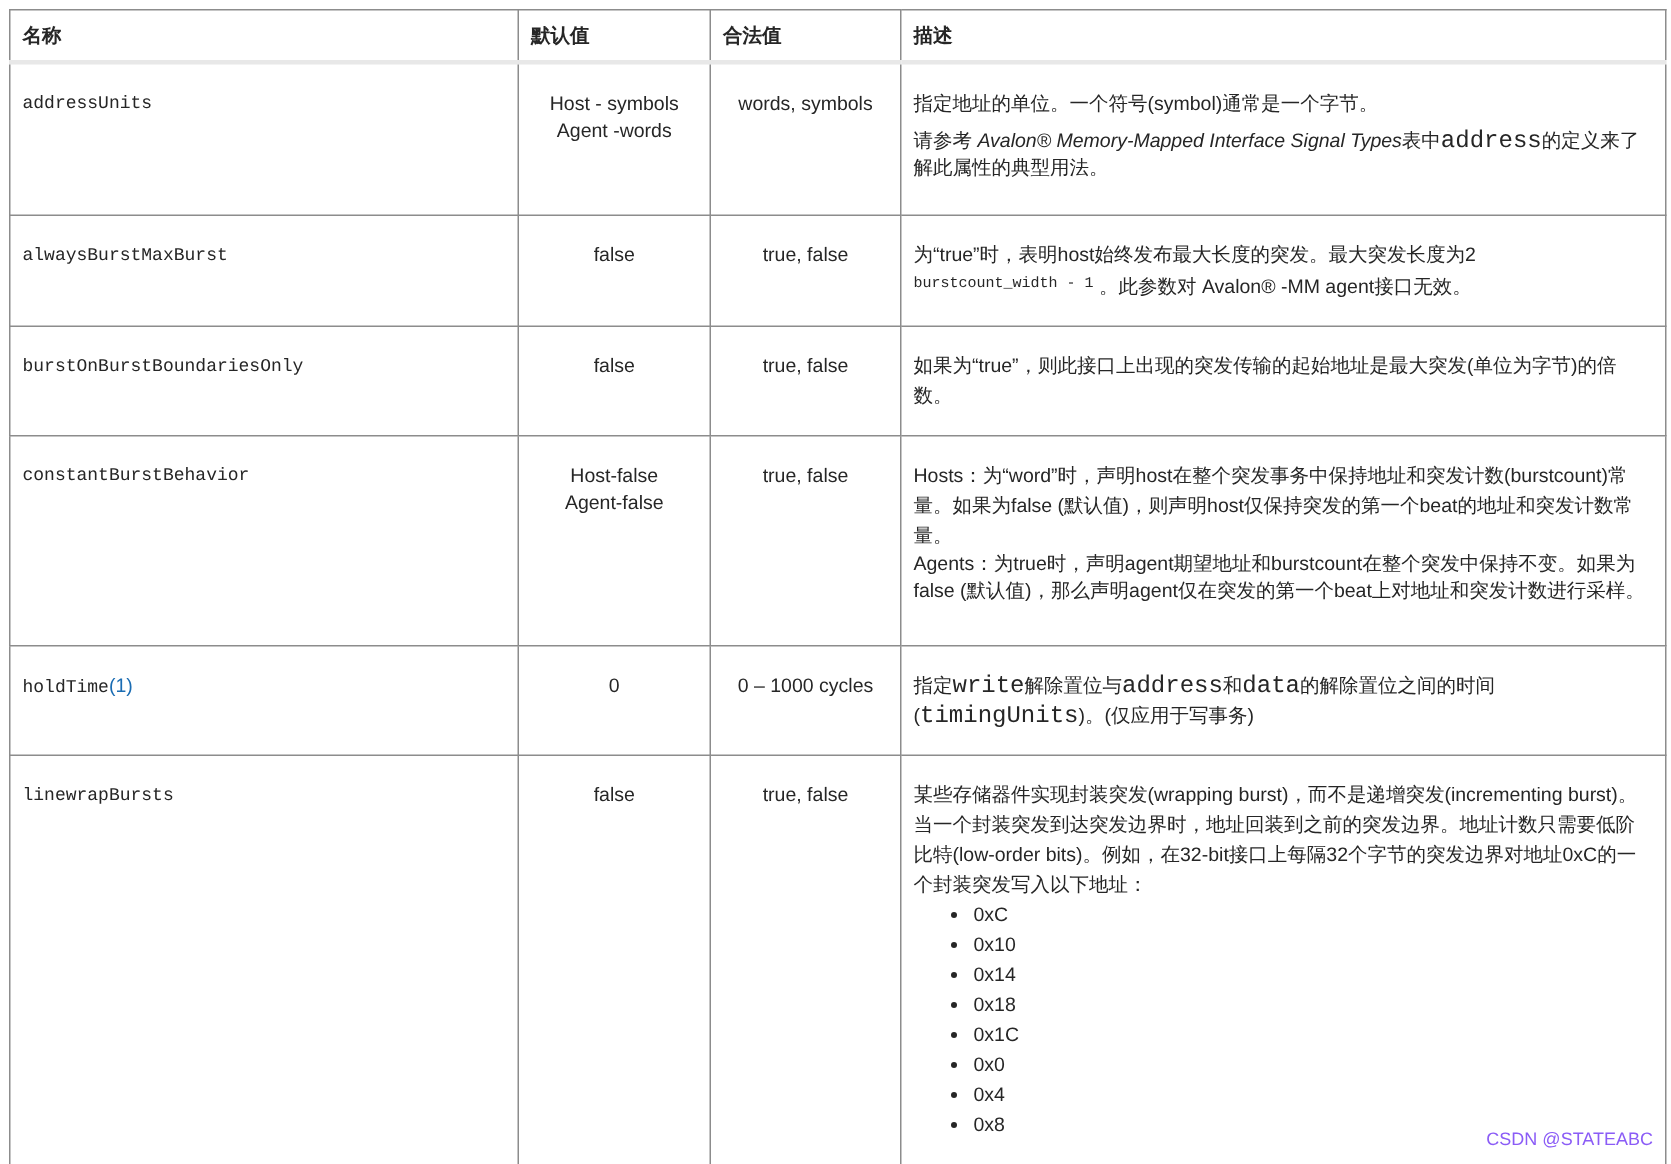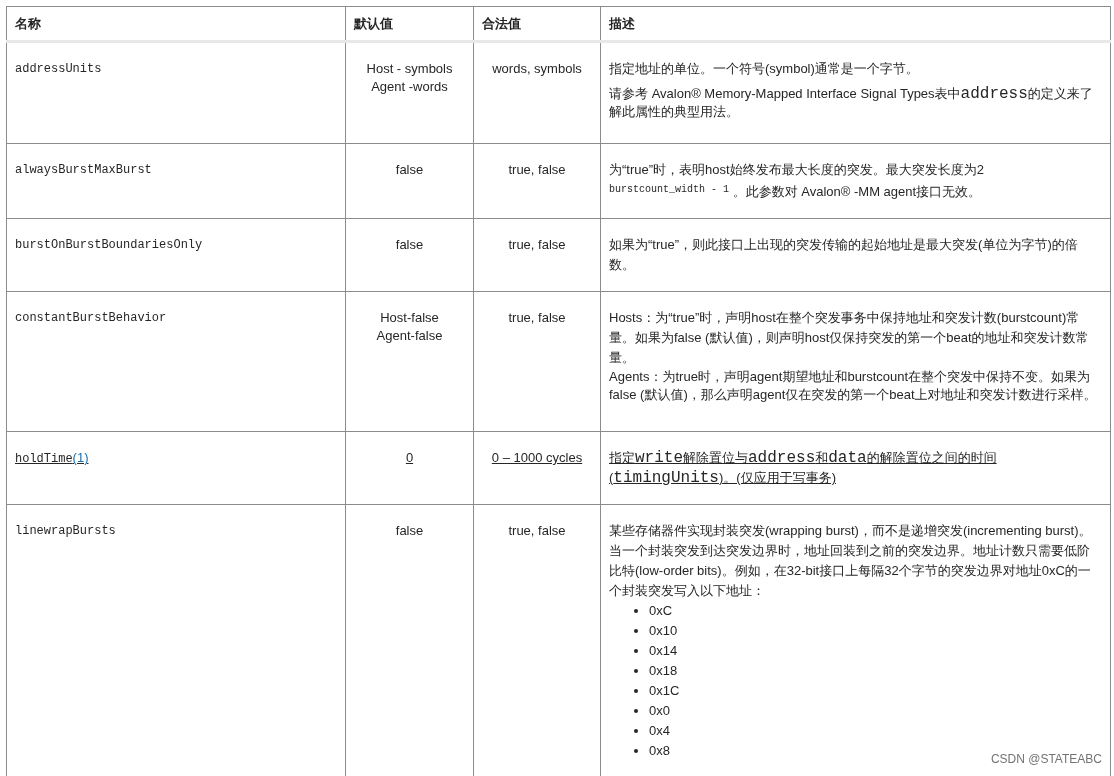--- a/index.html
+++ b/index.html
@@ -11,28 +11,28 @@
                  padding:16px 8px; line-height:20px; }
   table.params th { height:35px; text-align:left; font-weight:bold; font-size:13px;
                  padding-top:7px; padding-bottom:0; box-sizing:border-box;
                  border-bottom:3px solid #e8e8e8; }
   col.c1 { width:339px; } col.c2 { width:128px; } col.c3 { width:127px; } col.c4 { width:510px; }
   td.name { font-family:"Liberation Mono","DejaVu Sans Mono",monospace; font-size:12px; padding-top:10px; }
   td.center { text-align:center; padding-top:10px; }
   td.desc { padding-top:9px; }
   .mono { font-family:"Liberation Mono","DejaVu Sans Mono",monospace; font-size:16px; }
   .small-mono { font-family:"Liberation Mono","DejaVu Sans Mono",monospace; font-size:10px; }
-  .ital { }
+  .ital { font-style:italic; }
   .link { color:#1a6cb3; cursor:pointer; }
   p.para { margin:0 0 6px 0; }
   ul.addr { margin:0; padding-left:40px; list-style:disc; }
   ul.addr li { line-height:20px; }
-  .watermark { position:absolute; right:10px; bottom:10px; font-size:12px; color:#737373; }
+  .watermark { position:absolute; right:10px; bottom:10px; font-size:12px; color:#8b5cf6; }
   tr.r1 td { height:93px; } tr.r2 td { height:56px; } tr.r3 td { height:57px; }
-  tr.r4 td { height:45px; } tr.r5 td { height:140px; } tr.r6 td { height:57px;text-decoration:underline; }
+  tr.r4 td { height:45px; } tr.r5 td { height:140px; } tr.r6 td { height:57px; }
   tr.r7 td { height:195px; }
   td { box-sizing:border-box; }
   td.desc7 { position:relative; }
 </style>
 </head>
 <body>
 
 <table class="params">
   <colgroup>
       <col class="c1">
@@ -83,21 +83,21 @@
     </tr>
 
     <tr class="r5">
       <td class="name">constantBurstBehavior</td>
       <td class="center">
         <div>Host-false</div>
         <div style="margin-top:-2px">Agent-false</div>
       </td>
       <td class="center">true, false</td>
       <td class="desc">
-        <div>Hosts：为“true”时，声明host在整个突发事务中保持地址和突发计数(burstcount)常量。如果为false (默认值)，则声明host仅保持突发的第一个beat的地址和突发计数常量。</div>
+        <div>Hosts：为“word”时，声明host在整个突发事务中保持地址和突发计数(burstcount)常量。如果为false (默认值)，则声明host仅保持突发的第一个beat的地址和突发计数常量。</div>
         <div style="line-height:18px">Agents：为true时，声明agent期望地址和burstcount在整个突发中保持不变。如果为false (默认值)，那么声明agent仅在突发的第一个beat上对地址和突发计数进行采样。</div>
       </td>
     </tr>
 
     <tr class="r6">
       <td class="name"><span>holdTime</span><span class="link" style="font-family:'Liberation Sans',sans-serif;font-size:13px">(1)</span></td>
       <td class="center">0</td>
       <td class="center">0 – 1000 cycles</td>
       <td class="desc"><span>指定</span><span class="mono">write</span><span>解除置位与</span><span class="mono">address</span><span>和</span><span class="mono">data</span><span>的解除置位之间的时间(</span><span class="mono">timingUnits</span><span>)。(仅应用于写事务)</span></td>
     </tr>

